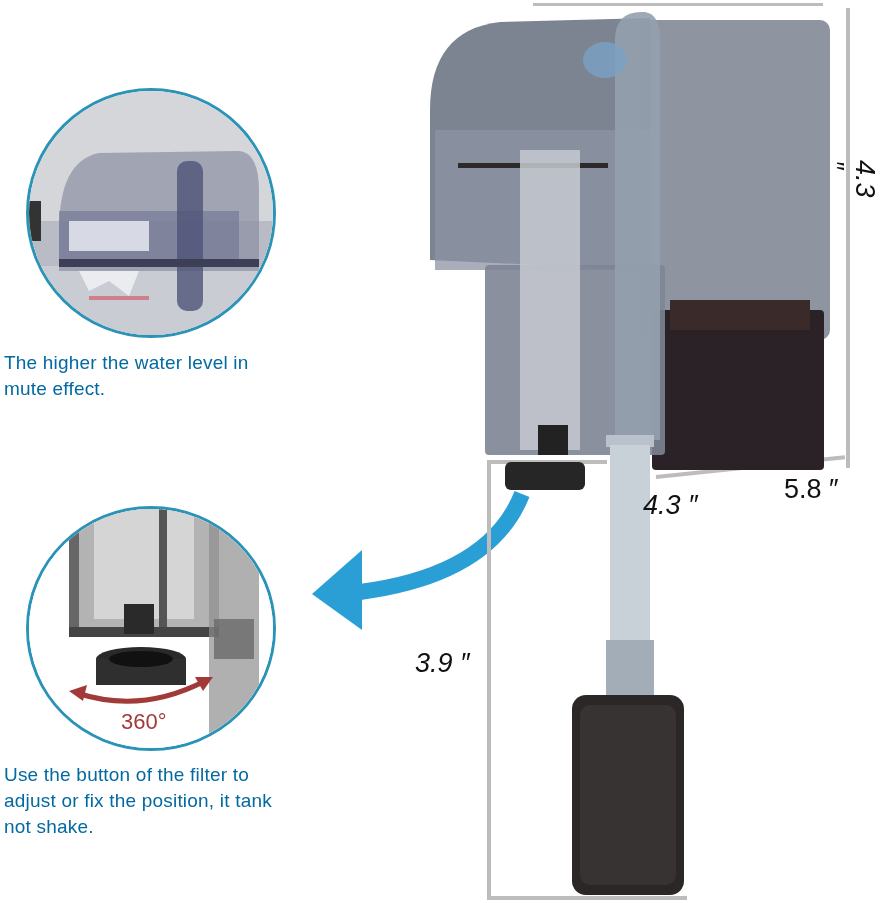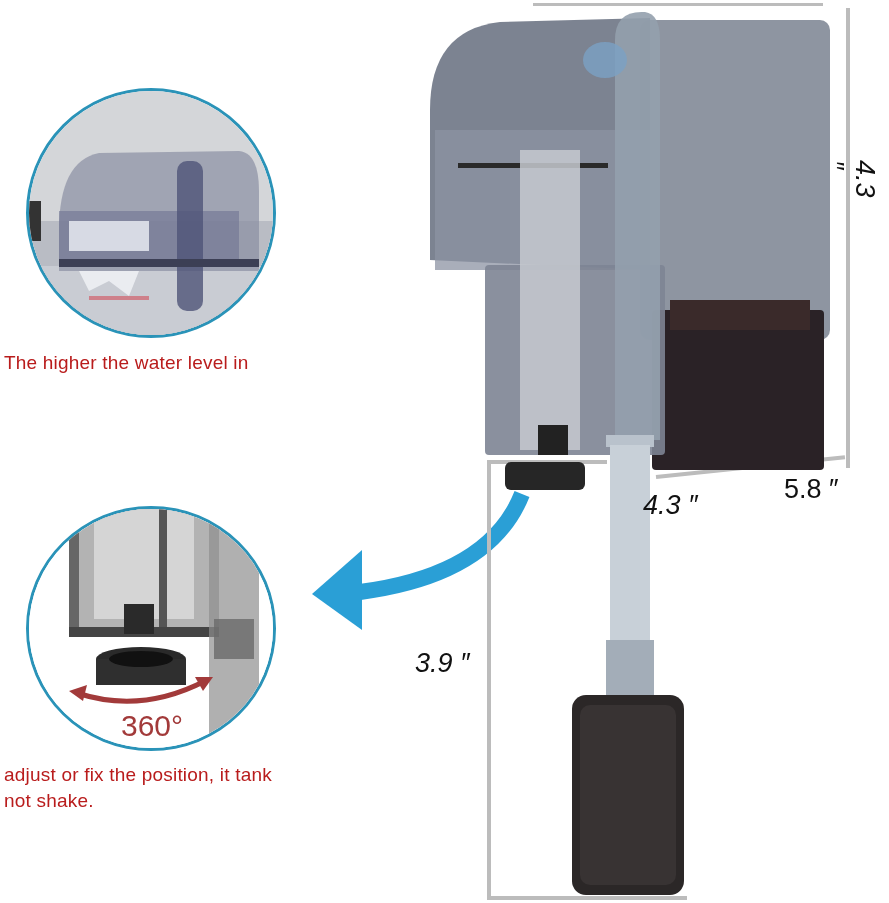--- a/index.html
+++ b/index.html
@@ -2,21 +2,21 @@
 <html><head>
 <meta charset="utf-8">
 <style>
   html, body { margin:0; padding:0; background:#ffffff; }
   body { width:889px; height:903px; position:relative; overflow:hidden; font-family:"Liberation Sans", sans-serif; }
   .abs { position:absolute; }
   .circle {
     position:absolute; border-radius:50%; border:3px solid #2a93b8; overflow:hidden; box-sizing:border-box;
     background:#ffffff;
   }
-  .caption { position:absolute; left:4px; font-size:19px; line-height:26px; color:#b91c1c; letter-spacing:0.2px; }
+  .caption { position:absolute; left:4px; font-size:19px; line-height:26px; color:#0369a1; letter-spacing:0.2px; }
   .dim { position:absolute; font-style:italic; font-size:27px; color:#111; }
   .dim-line { position:absolute; background:#bcbcbc; }
 </style>
 </head>
 <body>
 
 <div class="circle" style="left:26px; top:88px; width:250px; height:250px;">
   <svg width="250" height="250" viewBox="0 0 250 250">
     <rect width="250" height="250" fill="#d4d6d9"></rect>
     <rect x="0" y="130" width="250" height="120" fill="#b9bcc4"></rect>
@@ -27,44 +27,46 @@
     <rect x="148" y="70" width="26" height="150" rx="10" fill="#4f5478" opacity="0.8"></rect>
     <rect x="30" y="168" width="200" height="8" fill="#3c3f55"></rect>
     <path d="M50 180 L60 200 L80 190 L100 205 L110 180 Z" fill="#f2f4f8" opacity="0.8"></path>
     <rect x="60" y="205" width="60" height="4" fill="#d24c5a" opacity="0.6"></rect>
     <rect x="0" y="110" width="12" height="40" fill="#333"></rect>
   </svg>
 </div>
 
 <div class="caption" style="top:350px;">
   <div>The higher the water level in</div>
+  <div>mute effect.</div>
 </div>
 
 <div class="circle" style="left:26px; top:506px; width:250px; height:245px;">
   <svg width="250" height="245" viewBox="0 0 250 245">
     <rect width="250" height="245" fill="#ffffff"></rect>
     <rect x="40" y="0" width="150" height="120" fill="#b3b3b3"></rect>
     <rect x="65" y="0" width="100" height="110" fill="#d5d5d5"></rect>
     <rect x="40" y="0" width="10" height="120" fill="#666"></rect>
     <rect x="130" y="0" width="8" height="120" fill="#555"></rect>
     <rect x="40" y="118" width="150" height="10" fill="#444"></rect>
     <rect x="95" y="95" width="30" height="30" fill="#2a2a2a"></rect>
     <rect x="180" y="0" width="50" height="245" fill="#8f8f8f" opacity="0.7"></rect>
     <rect x="185" y="110" width="40" height="40" fill="#6a6a6a" opacity="0.8"></rect>
     <ellipse cx="112" cy="150" rx="45" ry="12" fill="#2a2a2a"></ellipse>
     <rect x="67" y="150" width="90" height="26" fill="#2f2f2f"></rect>
     <ellipse cx="112" cy="150" rx="32" ry="8" fill="#111"></ellipse>
     <path d="M48 184 Q112 205 176 172" stroke="#a23a3a" stroke-width="5" fill="none"></path>
     <polygon points="40,182 58,176 54,192" fill="#a23a3a"></polygon>
     <polygon points="184,168 166,168 174,182" fill="#a23a3a"></polygon>
   </svg>
-  <div class="abs" style="left:92px; top:200px; font-size:30px; color:#a23a3a;">360°</div>
+  <div class="abs" style="left:92px; top:200px; font-size:22px; color:#a23a3a;">360°</div>
 </div>
 
 <div class="caption" style="top:762px;">
+  <div>Use the button of the filter to</div>
   <div>adjust or fix the position, it tank</div>
   <div>not shake.</div>
 </div>
 
 <svg class="abs" style="left:300px; top:480px;" width="240" height="150" viewBox="0 0 240 150">
   <path d="M222 14 Q190 95 60 112" stroke="#2a9fd6" stroke-width="16" fill="none"></path>
   <polygon points="12,114 62,70 62,150" fill="#2a9fd6"></polygon>
 </svg>
 
 <div class="dim-line" style="left:533px; top:3px; width:290px; height:3px;"></div>

